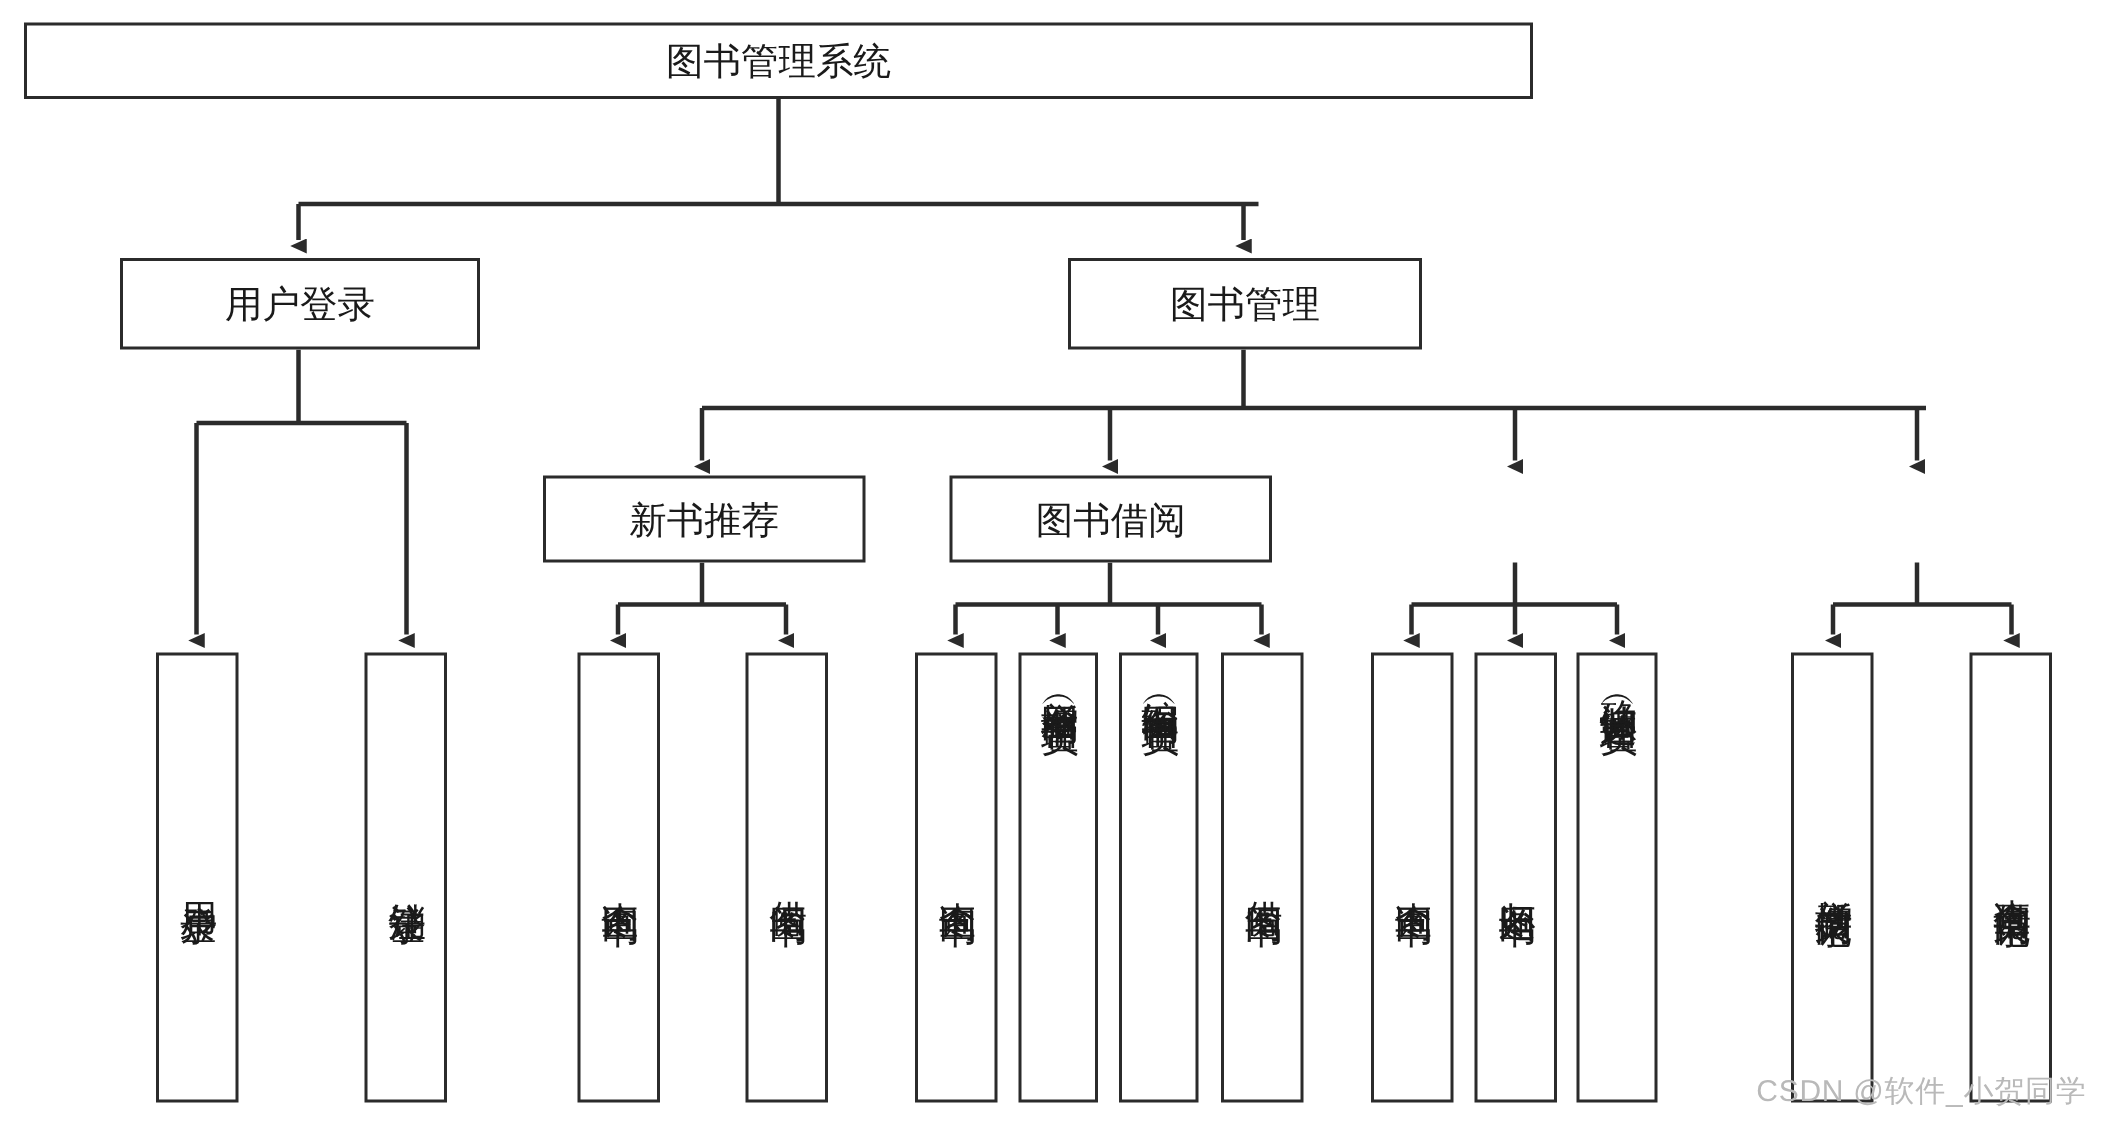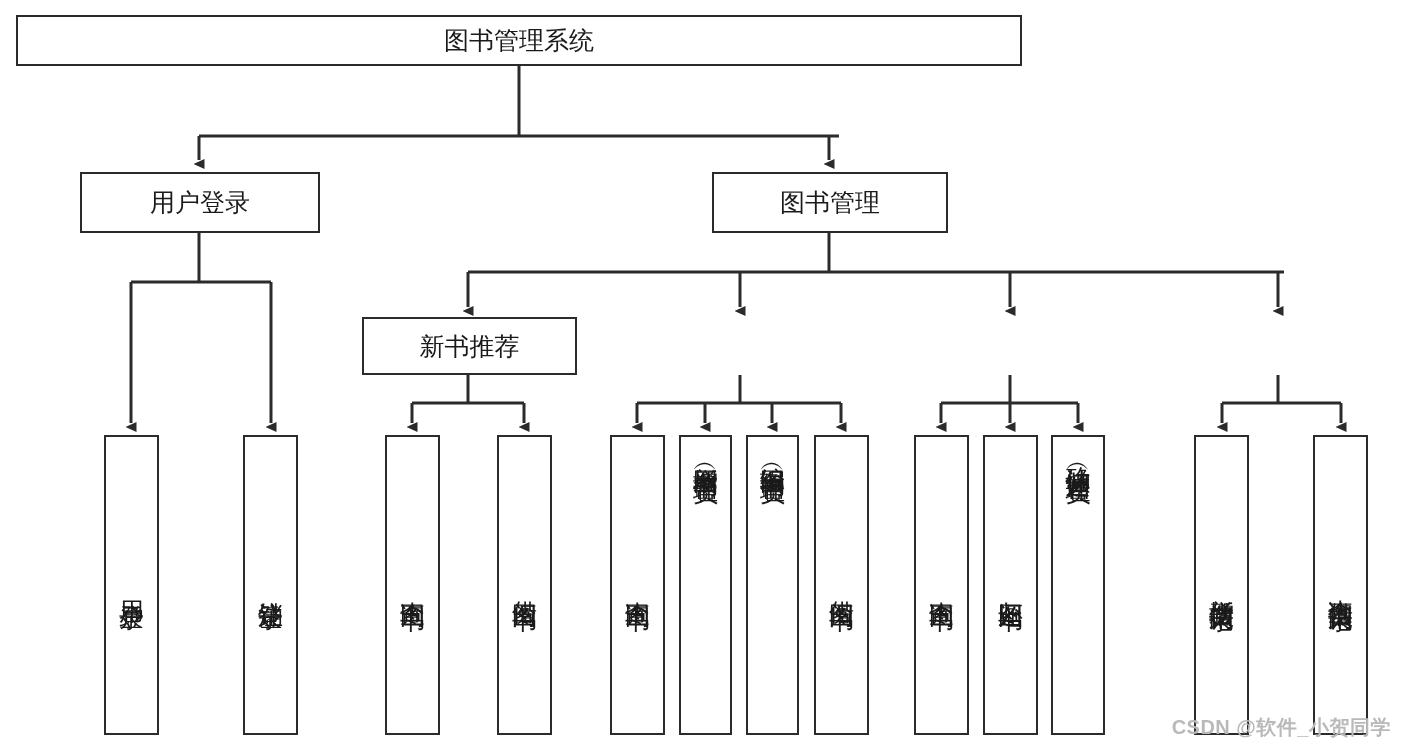--- a/index.html
+++ b/index.html
@@ -62,21 +62,20 @@
     white-space: nowrap;
   }
   #watermark {
     position: absolute;
     right: 14px;
     bottom: 6px;
     font-size: 20px;
     color: #b9b9b9;
     letter-spacing: 0.5px;
     white-space: nowrap;
-    font-weight: bold;
   }
 </style>
 </head>
 <body>
 
 <div id="canvas">
 
   <svg id="wires" viewBox="0 0 1405 747" xmlns="http://www.w3.org/2000/svg">
     <defs>
       <marker id="arw" markerWidth="10" markerHeight="11" refX="1" refY="5.5" orient="auto" markerUnits="userSpaceOnUse">
@@ -136,20 +135,23 @@
   </div>
 
   <div class="node branch" style="left:712px; top:172px; width:236px; height:61px;">
     <span class="hlabel">图书管理</span>
   </div>
 
   <div class="node branch" style="left:362px; top:317px; width:215px; height:58px;">
     <span class="hlabel">新书推荐</span>
   </div>
 
+  <div class="node branch" style="left:633px; top:317px; width:215px; height:58px;">
+    <span class="hlabel">图书借阅</span>
+  </div>
 
 
 
   <div class="node leaf center" style="left:104px; top:435px; width:55px; height:300px;">
     <span class="vtext">用户登录</span>
   </div>
   <div class="node leaf center" style="left:243px; top:435px; width:55px; height:300px;">
     <span class="vtext">注销登录</span>
   </div>
 

